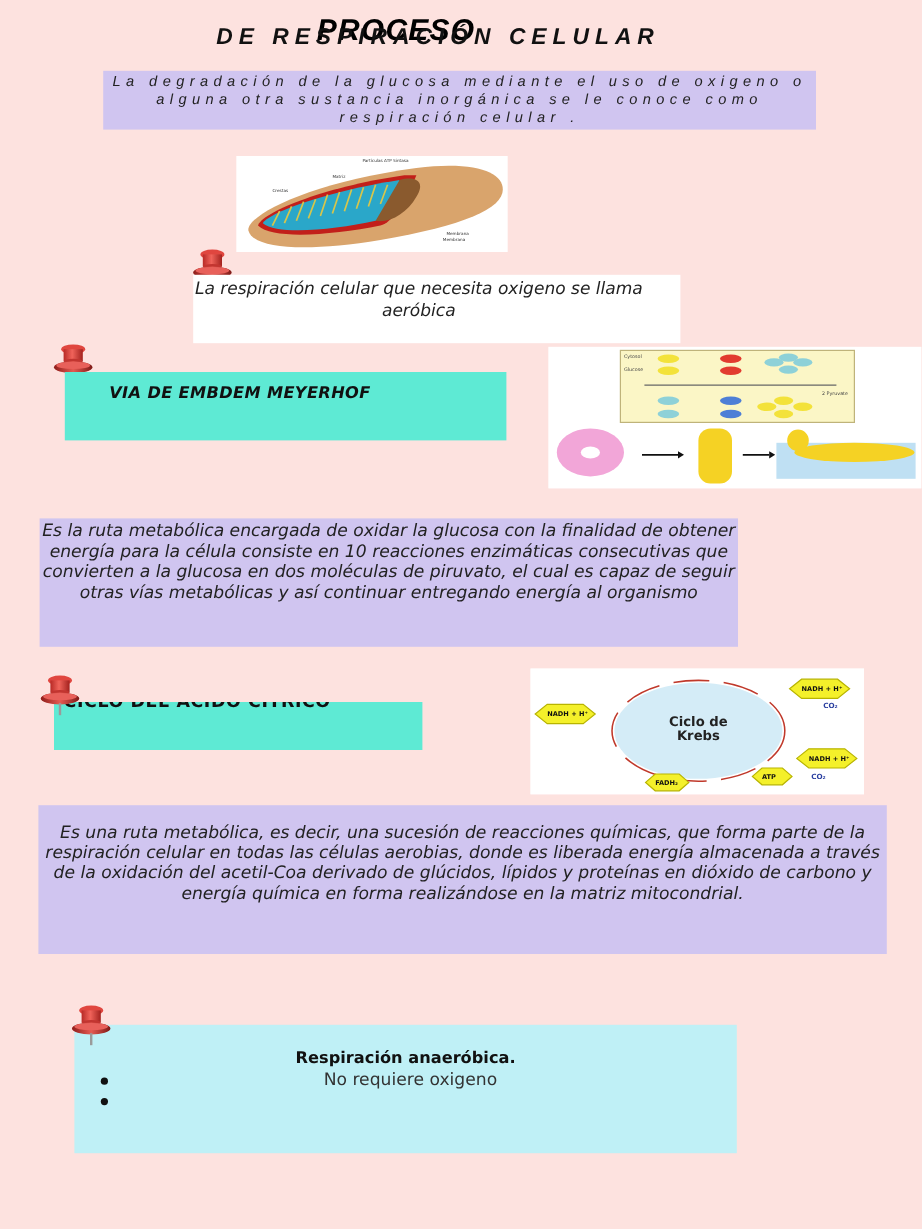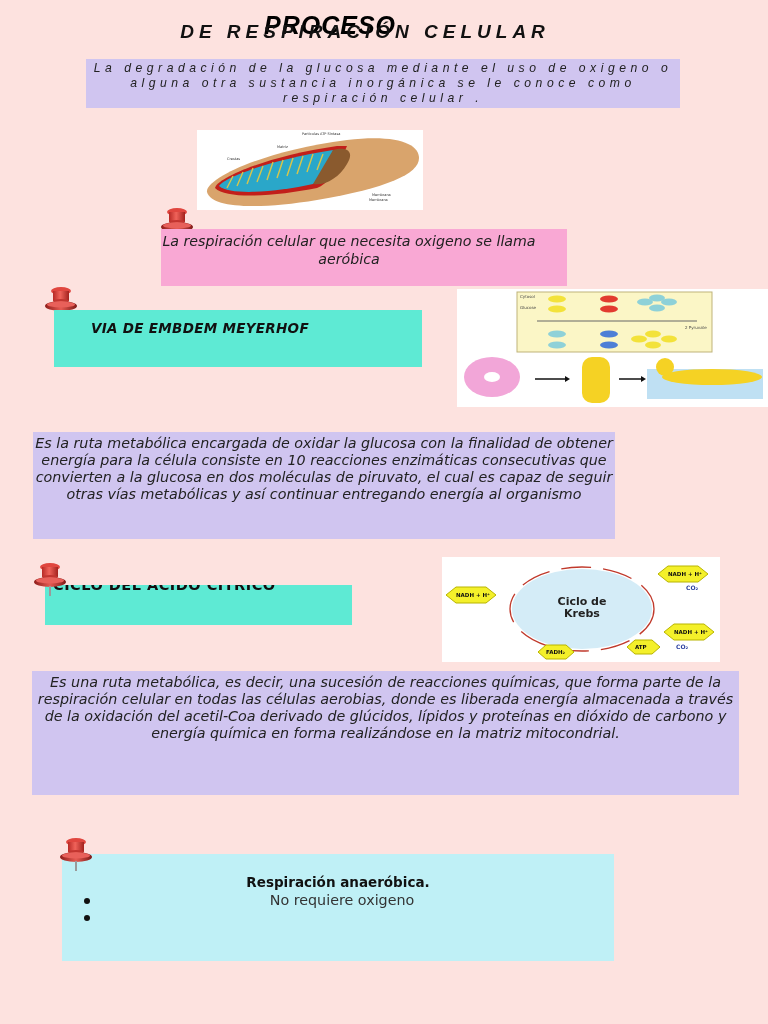--- a/index.html
+++ b/index.html
@@ -8,36 +8,36 @@
   .abs { position: absolute; }
 
   .title1 { left: 0; width: 660px; top: 16px; text-align: center; font-family: "Liberation Sans", sans-serif; font-weight: 900; font-style: italic; font-size: 25px; letter-spacing: 1px; color: #000000; line-height: 18px; }
   .title2 { left: 110px; width: 510px; top: 21px; text-align: center; font-family: "Liberation Sans", sans-serif; font-weight: 900; font-style: italic; font-size: 19px; letter-spacing: 5px; color: #111; line-height: 22px; }
 
   .intro { left: 86px; top: 59px; width: 594px; height: 49px; background: #d0c5f0; font-family: "Liberation Sans", sans-serif; font-style: italic; font-size: 12.2px; letter-spacing: 4.5px; line-height: 15px; text-align: center; color: #222; padding-top: 2px; }
 
   .img-box { background: #fff; overflow: hidden; }
   .mito { left: 197px; top: 130px; width: 226px; height: 80px; }
 
-  .aero { left: 161px; top: 229px; width: 406px; height: 57px; background: #f9a8d4; font-style: italic; font-size: 14.2px; line-height: 18px; text-align: center; color: #222; padding-top: 3px; padding-right: 30px; }
+  .aero { left: 161px; top: 229px; width: 406px; height: 57px; background: #ffffff; font-style: italic; font-size: 14.2px; line-height: 18px; text-align: center; color: #222; padding-top: 3px; padding-right: 30px; }
 
   .green-box { background: #5eead4; }
   .via { left: 54px; top: 310px; width: 368px; height: 57px; font-weight: bold; font-style: italic; font-size: 13.5px; color: #111; padding: 10px 0 0 37px; letter-spacing: 0.3px; }
 
   .glyco-img { left: 457px; top: 289px; width: 311px; height: 118px; }
 
   .purple { background: #d0c5f0; }
   .para1 { left: 33px; top: 432px; width: 582px; height: 107px; font-style: italic; font-size: 14.3px; line-height: 17px; text-align: center; color: #222; padding-top: 3px; }
 
   .ciclo { left: 45px; top: 585px; width: 307px; height: 40px; font-weight: bold; font-size: 14.5px; color: #111; line-height: 5px; padding-left: 8px; overflow: hidden; letter-spacing: 0.5px; }
   .ciclo span { display: block; margin-top: -2px; }
 
   .krebs-img { left: 442px; top: 557px; width: 278px; height: 105px; }
 
-  .para2 { left: 32px; top: 671px; width: 707px; height: 124px; font-style: italic; font-size: 14.3px; line-height: 17px; text-align: center; color: #222; padding-top: 3px; }
+  .para2 { left: 32px; top: 671px; width: 707px; height: 124px; font-style: italic; font-size: 14.3px; line-height: 17px; text-align: center; color: #222; padding-top: 15px; }
 
   .anaer { left: 62px; top: 854px; width: 552px; height: 107px; background: #bff0f6; }
   .anaer .hdr { position: absolute; left: 0; width: 100%; top: 20px; text-align: center; font-weight: bold; font-size: 13.5px; color: #111; }
   .anaer ul { position: absolute; left: 0; top: 38px; width: 100%; list-style: none; }
   .anaer li { position: relative; text-align: center; font-size: 14.3px; line-height: 17px; color: #333; padding: 0 40px 0 48px; }
   .anaer li .dot { position: absolute; left: 22px; top: 6px; width: 6px; height: 6px; border-radius: 50%; background: #111; }
 
   .pin { width: 34px; height: 36px; }
 </style>
 </head>

